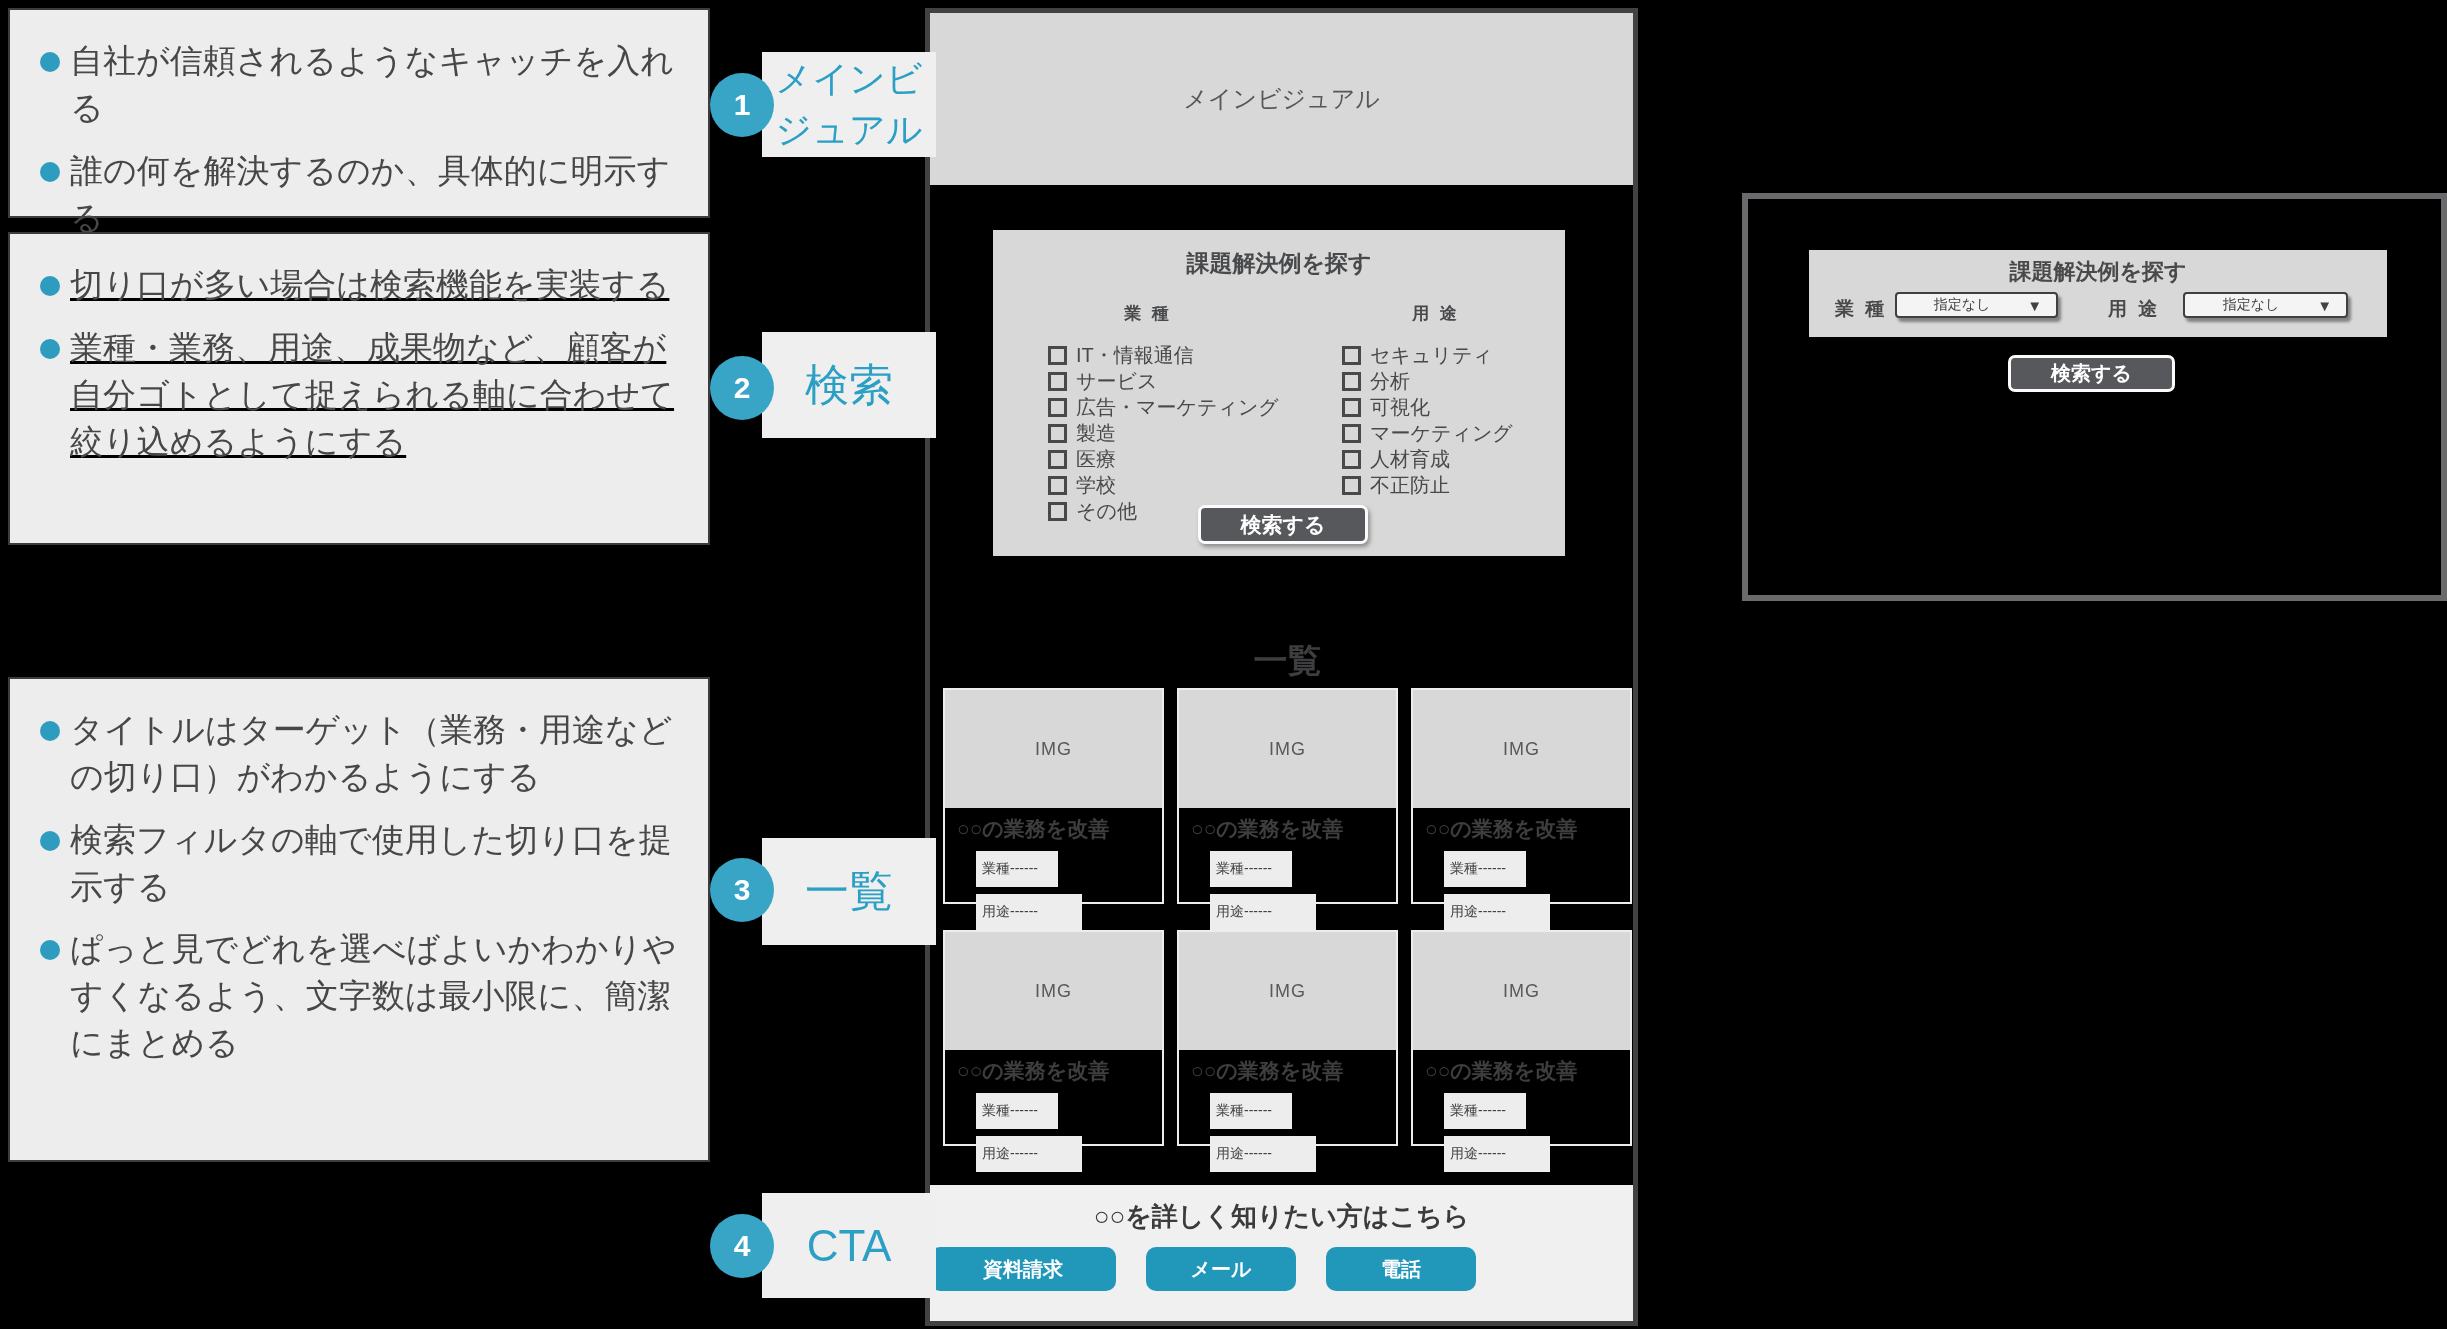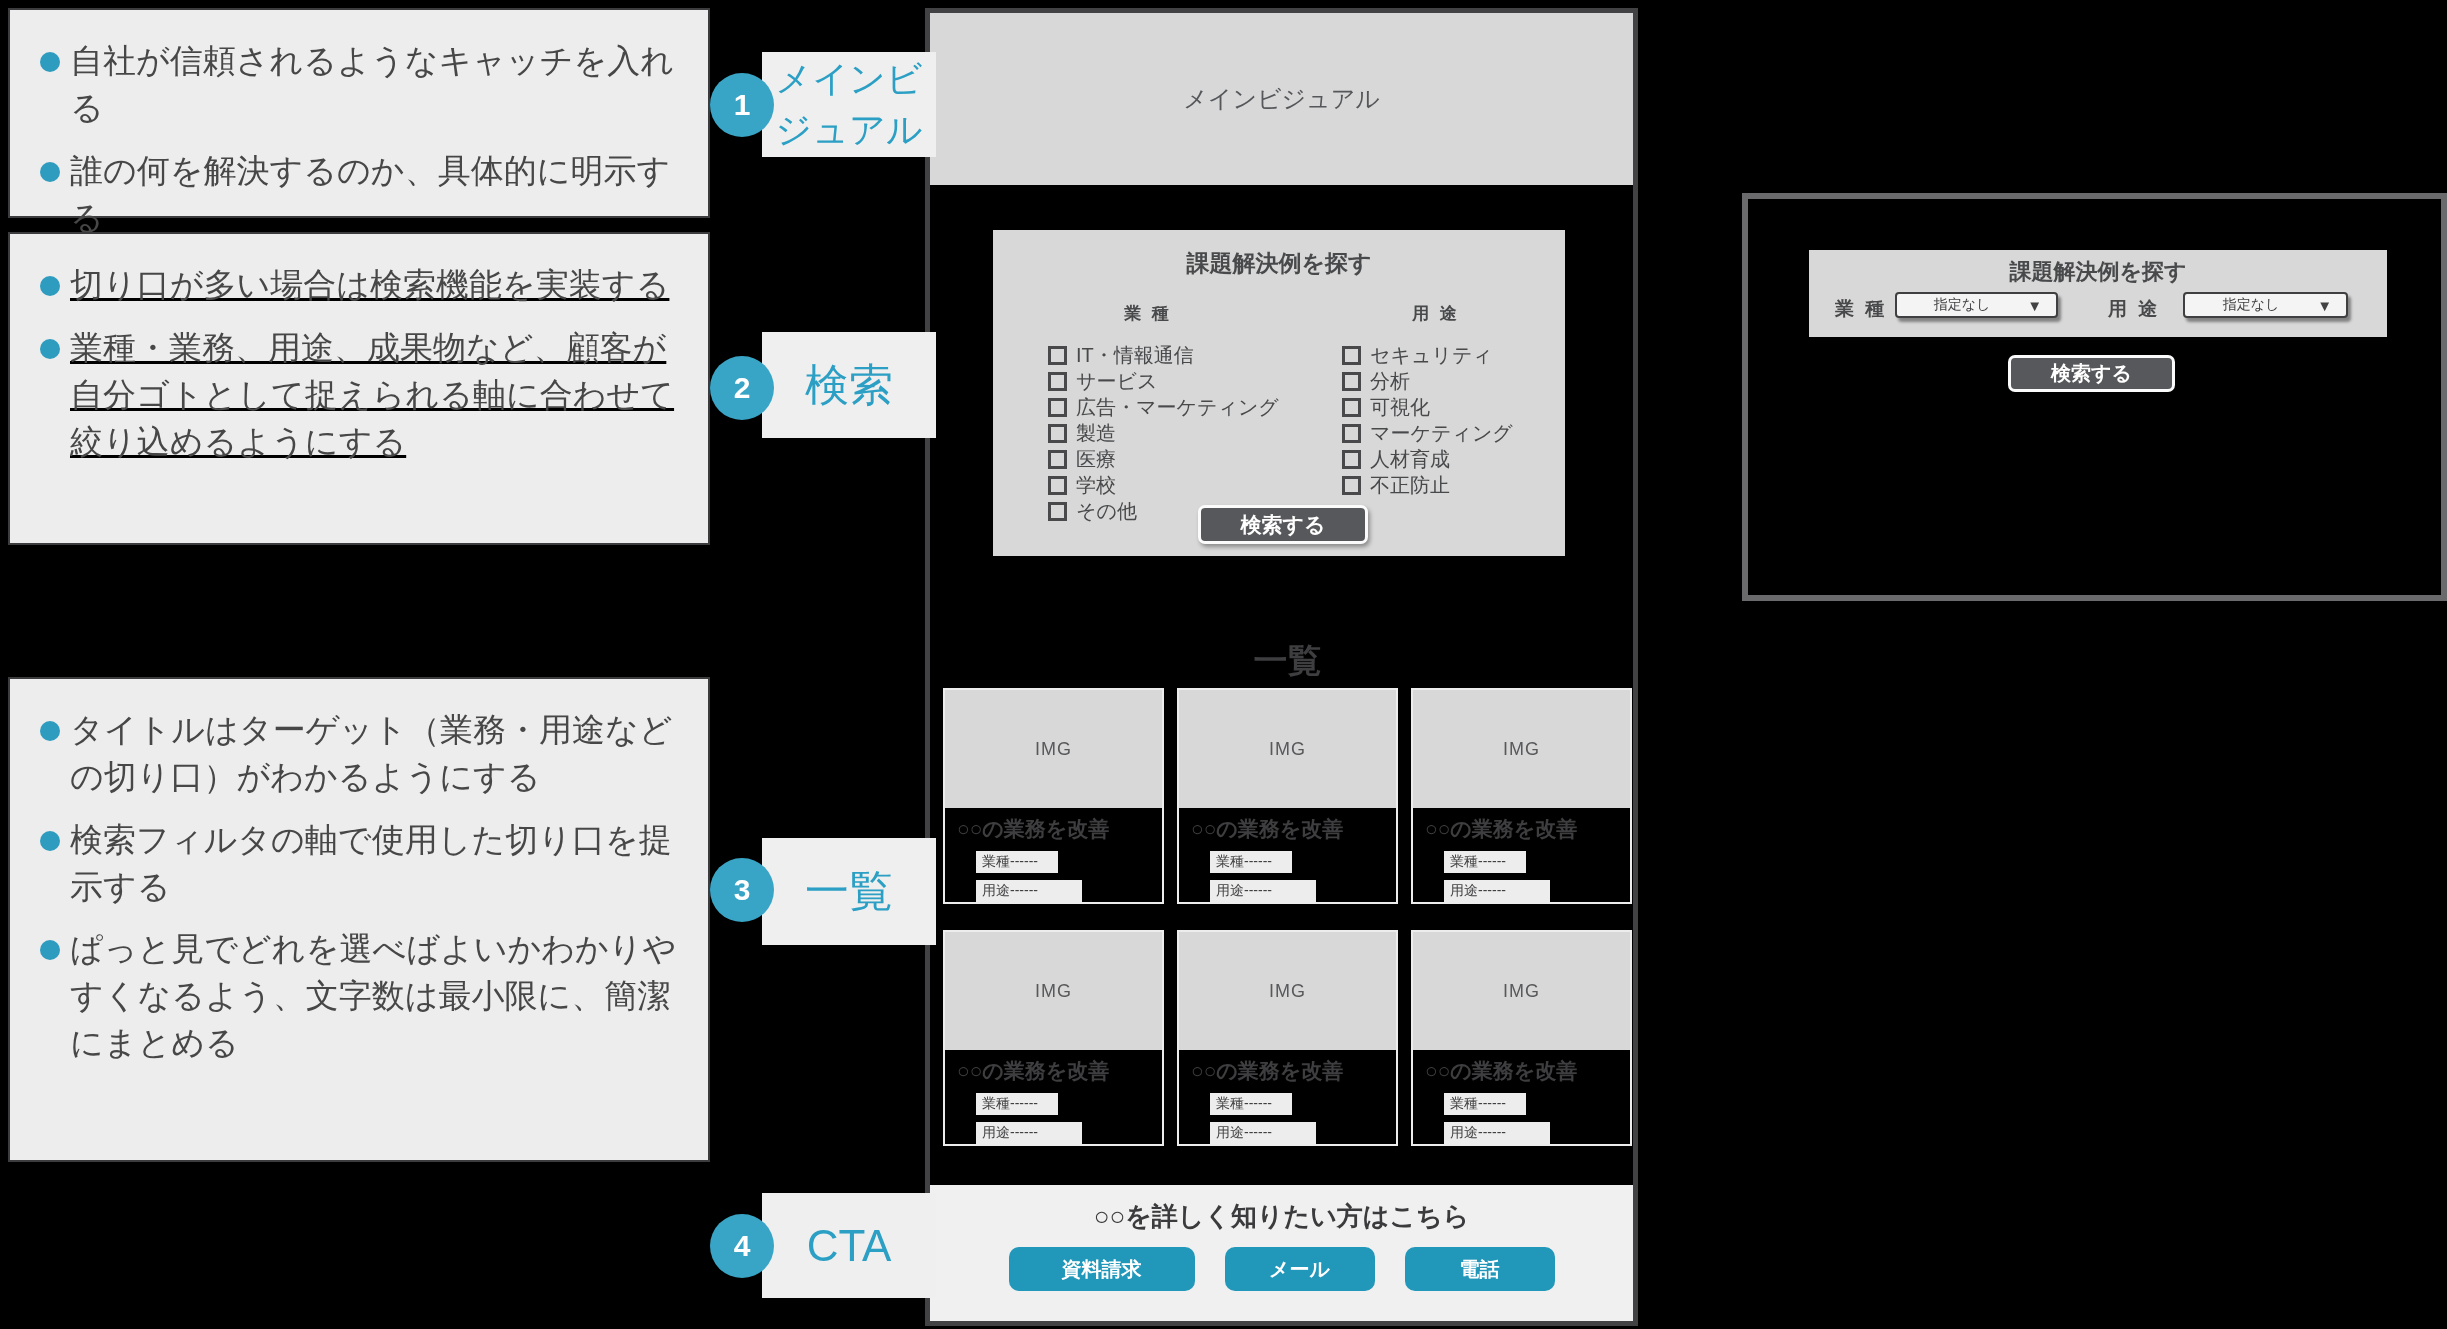--- a/index.html
+++ b/index.html
@@ -35,27 +35,27 @@
     display:flex;align-items:center;justify-content:center;box-shadow:2px 3px 4px rgba(0,0,0,.35);}
   .sp-btn{left:205px;top:275px;width:170px;height:39px;font-size:21px;}
 
   .wf-list{left:0;top:587px;width:703px;height:585px;background:#000;}
   .list-title{left:13px;top:38px;width:689px;text-align:center;color:#3e3e40;font-size:34px;font-weight:bold;}
   .card-grid{left:13px;top:88px;width:689px;display:flex;flex-wrap:wrap;gap:26px 13px;}
   .card{width:221px;height:216px;border:2px solid #ededed;background:#000;box-sizing:border-box;position:relative;}
   .card-img{height:118px;background:#d8d8d8;display:flex;align-items:center;justify-content:center;
     color:#58595b;font-size:18px;letter-spacing:1px;}
   .card-title{margin:7px 0 0 12px;color:#3e3e40;font-size:21px;font-weight:bold;white-space:nowrap;}
-  .tag{margin-left:31px;background:#ededed;color:#414143;font-size:14px;padding:2px 6px;box-sizing:border-box;}
+  .tag{margin-left:31px;background:#ededed;color:#414143;font-size:14px;padding:9px 6px;box-sizing:border-box;}
   .tag1{width:82px;margin-top:8px;}
   .tag2{width:106px;margin-top:7px;}
 
   .wf-cta{left:0;top:1172px;width:703px;height:136px;background:#f0f0f0;}
   .cta-head{left:0;top:14px;width:100%;text-align:center;color:#3b3b3d;font-size:26px;font-weight:bold;}
-  .cta-row{left:0;top:62px;width:100%;display:flex;justify-content:center;gap:30px;}
+  .cta-row{left:0;top:62px;width:100%;display:flex;gap:30px;}
   .btn-teal{height:44px;background:#2197ba;border-radius:10px;color:#fff;font-size:20px;font-weight:bold;
     display:flex;align-items:center;justify-content:center;}
   .cta-b1{width:186px;}.cta-b2{width:150px;}.cta-b3{width:150px;}
 
   
   .rightframe{left:1742px;top:193px;width:705px;height:408px;border:6px solid #6a6a6c;background:#000;}
   .cs-panel{left:61px;top:51px;width:578px;height:87px;background:#d8d8d8;}
   .cs-title{left:0;top:7px;width:100%;text-align:center;color:#48494b;font-size:22px;font-weight:bold;}
   .cs-label{top:46px;color:#48494b;font-size:19px;font-weight:bold;letter-spacing:3px;}
   .dropdown{top:42px;height:26px;background:#f4f4f4;border:2px solid #3f3f41;border-radius:4px;

